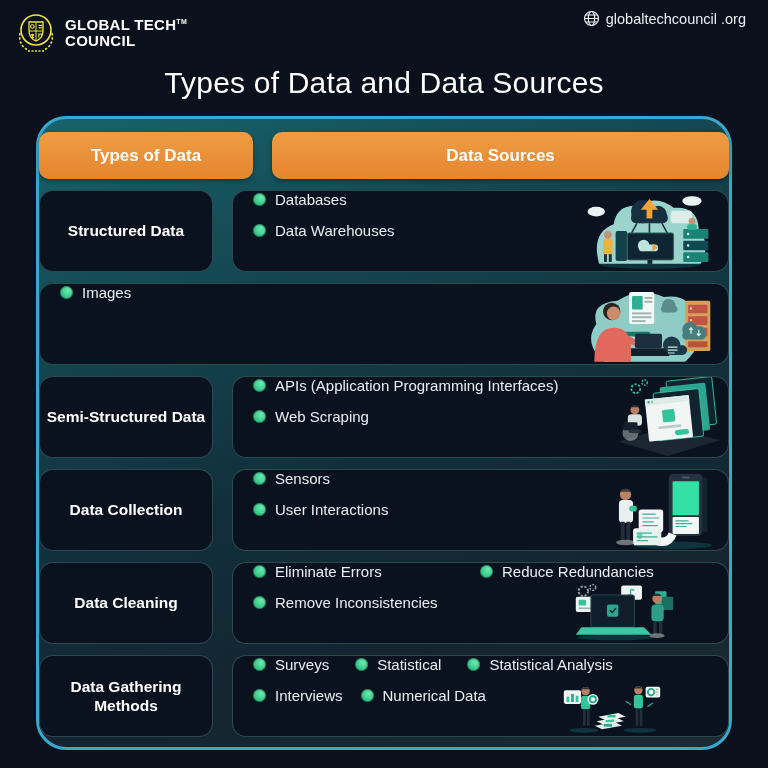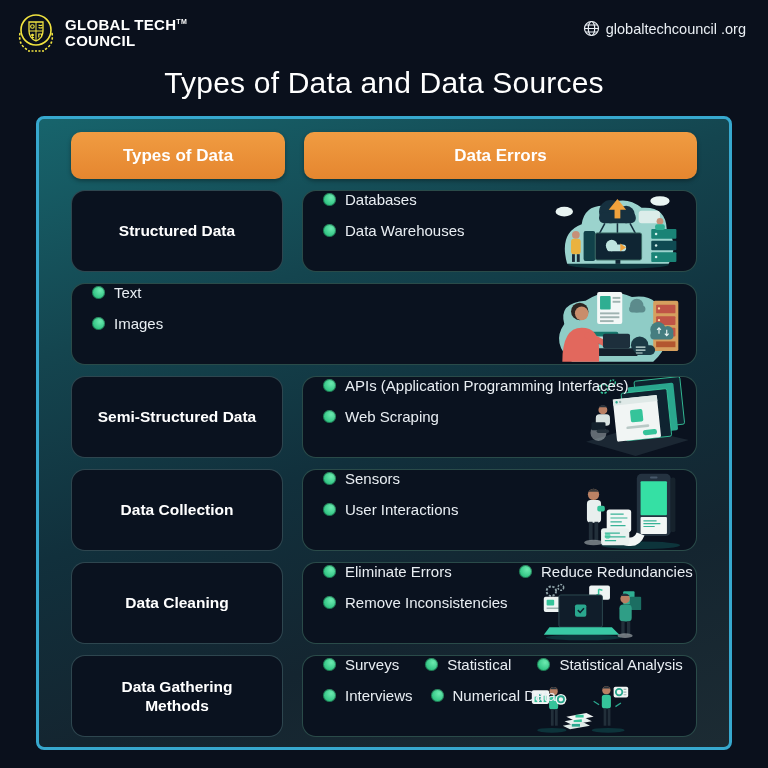--- a/index.html
+++ b/index.html
@@ -5,56 +5,56 @@
   html,body{margin:0;padding:0;}
   body{
     width:768px;height:768px;background:#0a101c;overflow:hidden;
     font-family:"Liberation Sans",sans-serif;color:#fff;position:relative;
   }
   
   .topbar{display:flex;justify-content:space-between;align-items:flex-start;padding:10px 22px 0 14px;height:50px;}
   .logo{display:flex;align-items:center;gap:7px;}
   .logo-text{font-weight:bold;font-size:15px;line-height:1.08;letter-spacing:.3px;color:#fff;}
   .logo-text sup{font-size:7px;}
-  .site{display:flex;align-items:center;gap:6px;color:#e9eef3;font-size:14.5px;margin-top:10px;}
+  .site{display:flex;align-items:center;gap:6px;color:#e9eef3;font-size:14.5px;}
   
   .title{text-align:center;font-size:30px;font-weight:normal;color:#fff;margin:6px 0 16px;letter-spacing:.2px;}
   
   .panel{
     box-sizing:border-box;width:696px;height:634px;margin:0 auto;
-    border:3px solid #37a8ce;border-radius:8px;padding:13px 32px;
+    border:3px solid #37a8ce;border-radius:30px;padding:13px 0;
     background:linear-gradient(162deg,#17646c 0%,#14454f 28%,#11303c 52%,#142530 75%,#1c2b33 100%);
   }
   .hdr-row{display:flex;gap:19px;}
   .pill{
     height:47px;border-radius:10px;display:flex;align-items:center;justify-content:center;
     background:linear-gradient(180deg,#f09c42,#e5862f);
     color:#fff;font-weight:bold;font-size:17px;box-shadow:0 2px 4px rgba(0,0,0,.35);
   }
   .pill-types{width:214px;}
   .pill-sources{flex:1;}
   .row{display:flex;gap:19px;height:82px;margin-top:11px;}
   .type-card{
-    box-sizing:border-box;width:212px;background:#0a121f;border:1px solid rgba(125,180,180,.32);
+    box-sizing:border-box;width:174px;background:#0a121f;border:1px solid rgba(125,180,180,.32);
     border-radius:14px;display:flex;align-items:center;justify-content:center;
     color:#fff;font-weight:bold;font-size:15.5px;text-align:center;line-height:1.25;
   }
   .type-card .lbl{max-width:140px;}
   .src-card{
     box-sizing:border-box;flex:1;position:relative;background:#0a121f;border:1px solid rgba(110,190,160,.33);
     border-radius:14px;display:flex;flex-direction:column;justify-content:flex-start;
     gap:14px;padding-left:20px;overflow:hidden;
   }
   .item{display:flex;align-items:center;gap:9px;color:#e9eef3;font-size:15px;position:relative;z-index:2;white-space:nowrap;}
   .dot{
     width:13px;height:13px;border-radius:50%;flex:none;
     background:radial-gradient(circle at 62% 35%,#6ceab0,#34c686 62%,#1f9c68 100%);
     box-shadow:inset 0 0 0 1px rgba(8,45,32,.45);
   }
-  .line{display:flex;align-items:center;}
+  .line{display:flex;align-items:center;gap:31px;}
   .w196{width:196px;}
   .g26{gap:26px;}
   .g18{gap:18px;}
   .illus{position:absolute;right:8px;top:50%;transform:translateY(-50%);z-index:1;}
   .illus-br{position:absolute;right:52px;bottom:2px;top:auto;transform:none;z-index:1;}
   .illus-br6{position:absolute;right:66px;bottom:2px;top:auto;transform:none;z-index:1;}
 </style>
 </head>
 <body>
 
@@ -91,21 +91,21 @@
     <span>globaltechcouncil .org</span>
   </div>
 </div>
 
 <div class="title">Types of Data and Data Sources</div>
 
 <div class="panel">
 
   <div class="hdr-row">
     <div class="pill pill-types">Types of Data</div>
-    <div class="pill pill-sources">Data Errors</div>
+    <div class="pill pill-sources">Data Sources</div>
   </div>
 
   <div class="row">
     <div class="type-card">
         <span class="lbl">Structured Data</span>
       </div>
     <div class="src-card">
       <svg class="illus" width="145" height="78" viewBox="0 0 150 80">
         <ellipse cx="78" cy="75" rx="52" ry="4" fill="#0e3d42" opacity=".8"></ellipse>
         <path d="M25 74 Q16 42 40 33 Q43 12 66 14 Q84 2 102 16 Q127 14 128 38 Q141 54 130 74 Z" fill="#9bd3cd"></path>
@@ -181,24 +181,20 @@
           <rect x="54" y="53" width="21" height="3.5" rx="1.7" fill="#bfe0db"></rect>
         <path d="M20 79 Q20 44 40 44 Q58 44 58 66 L58 79 Z" fill="#e2685d"></path>
         <circle cx="38" cy="27" r="9" fill="#2c2420"></circle>
           <circle cx="40" cy="29" r="7" fill="#c98d6b"></circle>
         <path d="M46 52 Q58 56 66 62" stroke="#e2685d" stroke-width="6" fill="none" stroke-linecap="round"></path>
         <rect x="62" y="50" width="28" height="15" rx="2" fill="#1d2f3c"></rect>
         <polygon points="58,65 92,65 98,73 58,73" fill="#13202c"></polygon>
       </svg>
       <div class="item">
           <span class="dot"></span>
-          <span>Text</span>
-        </div>
-      <div class="item">
-          <span class="dot"></span>
           <span>Images</span>
         </div>
     </div>
   </div>
 
   <div class="row">
     <div class="type-card">
         <span class="lbl" style="max-width:170px">Semi-Structured Data</span>
       </div>
     <div class="src-card">

